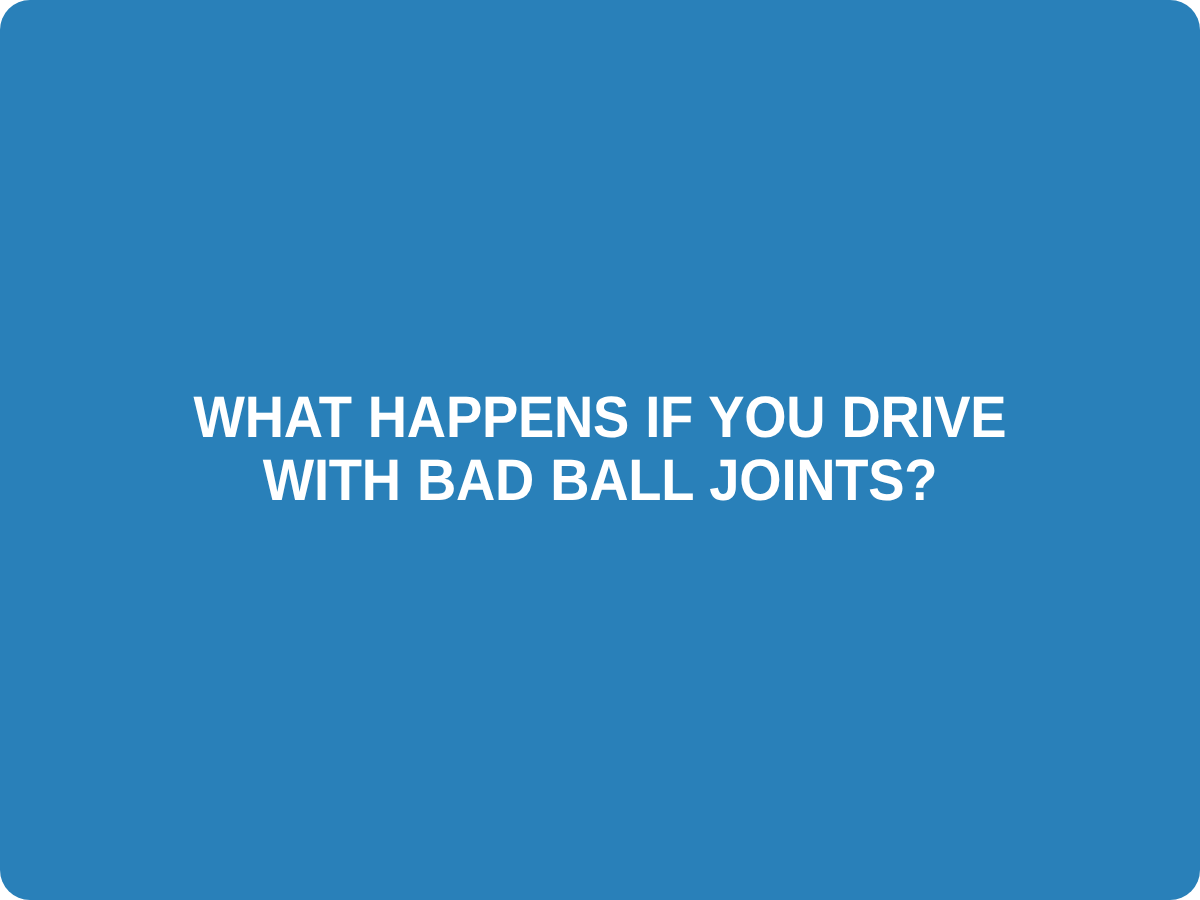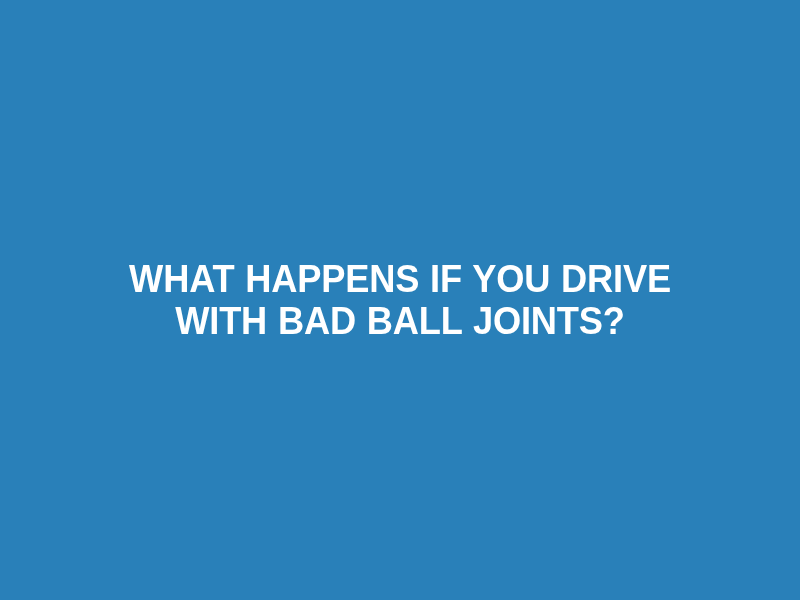--- a/index.html
+++ b/index.html
@@ -14,20 +14,21 @@
   }
   #banner {
     position: relative;
     width: 800px;
     height: 600px;
     background: #2980b9;
     display: flex;
     align-items: center;
     justify-content: center;
     box-sizing: border-box;
+    border-radius: 20px;
   }
   #headline-block {
     width: 690px;
     text-align: center;
     padding: 0 10px;
     box-sizing: border-box;
   }
   #headline {
     margin: 0;
     color: #ffffff;

